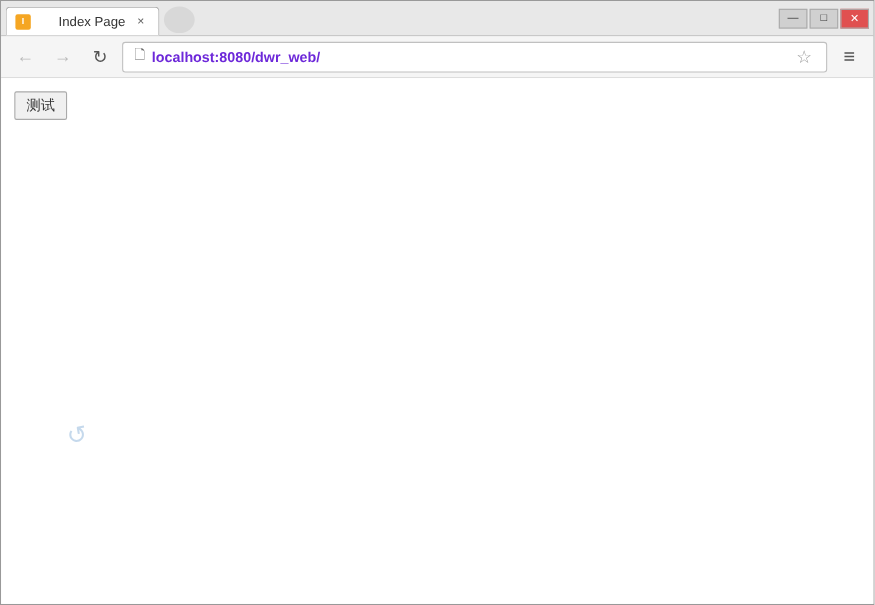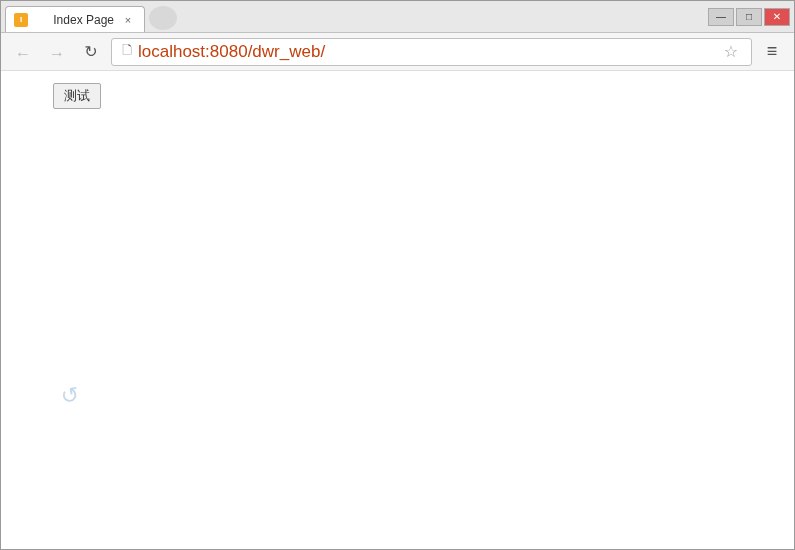--- a/index.html
+++ b/index.html
@@ -186,23 +186,24 @@
       justify-content: center;
       color: #666;
       font-size: 12px;
       flex-shrink: 0;
     }
 
     .address-bar {
       flex: 1;
       border: none;
       outline: none;
-      font-size: 17px;
-      color: #c2410c;
+      font-size: 13px;
+      color: #6d28d9;
       background: transparent;
+      font-weight: bold;
     }
 
     .star-btn {
       width: 24px;
       height: 24px;
       display: flex;
       align-items: center;
       justify-content: center;
       cursor: pointer;
       color: #999;
@@ -234,21 +235,20 @@
       top: 12px;
       left: 12px;
       padding: 3px 10px;
       background: #f0f0f0;
       border: 1px solid #aaa;
       border-radius: 2px;
       font-size: 13px;
       cursor: pointer;
       color: #333;
       font-family: Arial, sans-serif;
-      margin-left: 40px;
     }
 
     
     .squiggle {
       position: absolute;
       bottom: 140px;
       left: 60px;
       color: #a0c0e0;
       font-size: 22px;
       transform: rotate(-10deg);

